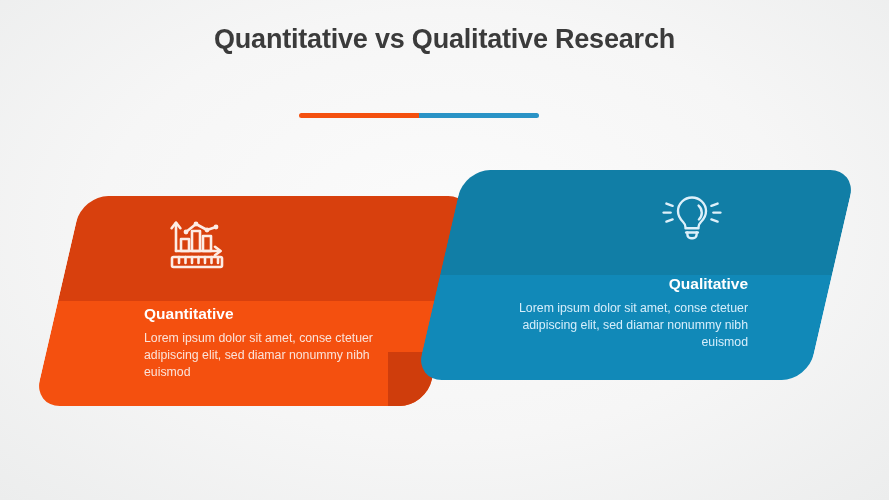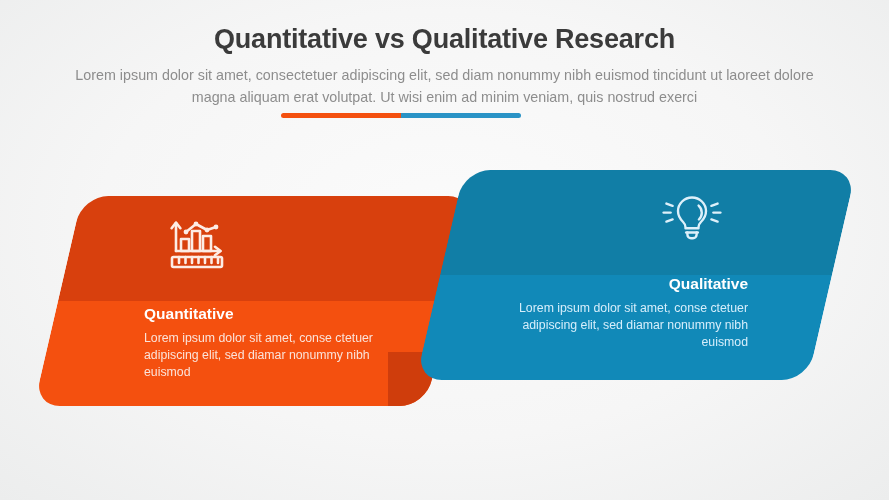--- a/index.html
+++ b/index.html
@@ -10,20 +10,21 @@
     width: 889px;
     height: 500px;
     overflow: hidden;
     font-family: "Liberation Sans", sans-serif;
     background: radial-gradient(ellipse at 50% 45%, #fbfbfb 0%, #f6f6f6 55%, #eceded 100%);
   }
   .slide {
     position: relative;
     width: 801px;
     height: 500px;
+    padding-left: 36px;
   }
 
   
   .header {
     position: absolute;
     left: 0;
     top: 22px;
     width: 889px;
     text-align: center;
   }
@@ -174,21 +175,20 @@
   }
   svg { display: block; overflow: visible; }
 </style>
 </head>
 <body>
 
 <div class="slide">
 
   <div class="header">
     <h1 class="title">Quantitative vs Qualitative Research</h1>
-    <p class="subtitle">Lorem ipsum dolor sit amet, consectetuer adipiscing elit, sed diam nonummy nibh euismod tincidunt ut laoreet dolore magna aliquam erat volutpat. Ut wisi enim ad minim veniam, quis nostrud exerci</p>
   </div>
 
   <div class="divider">
     <div class="divider-half" style="background:#f4500f;"></div>
     <div class="divider-half" style="background:#2a93c6;"></div>
   </div>
 
   <div class="cards">
 
     <div class="card card-quant">

